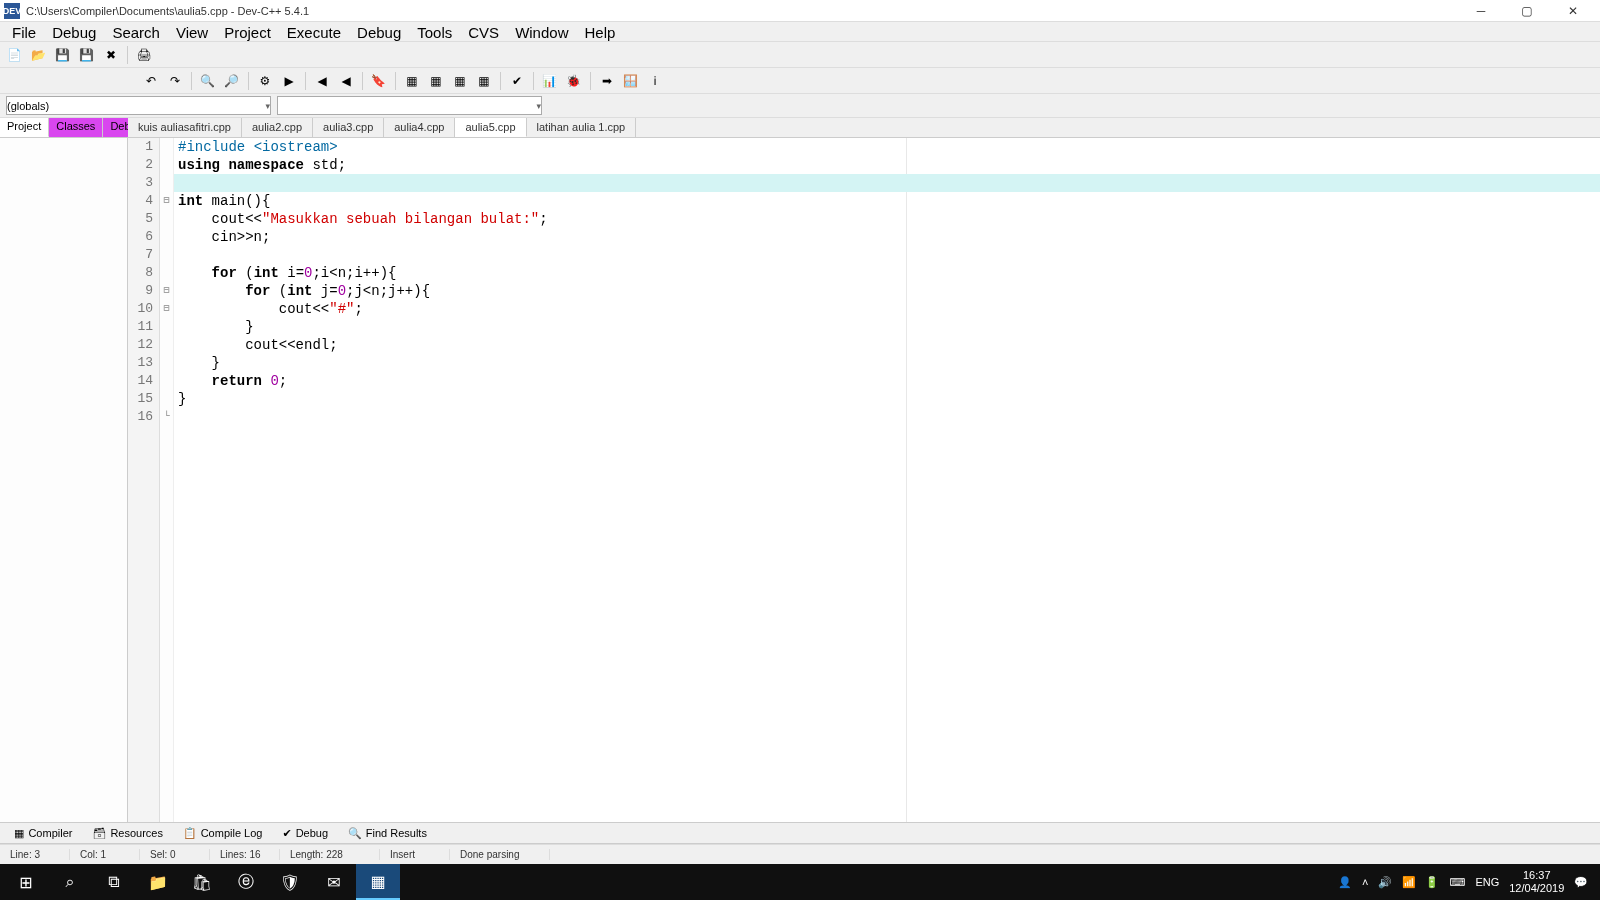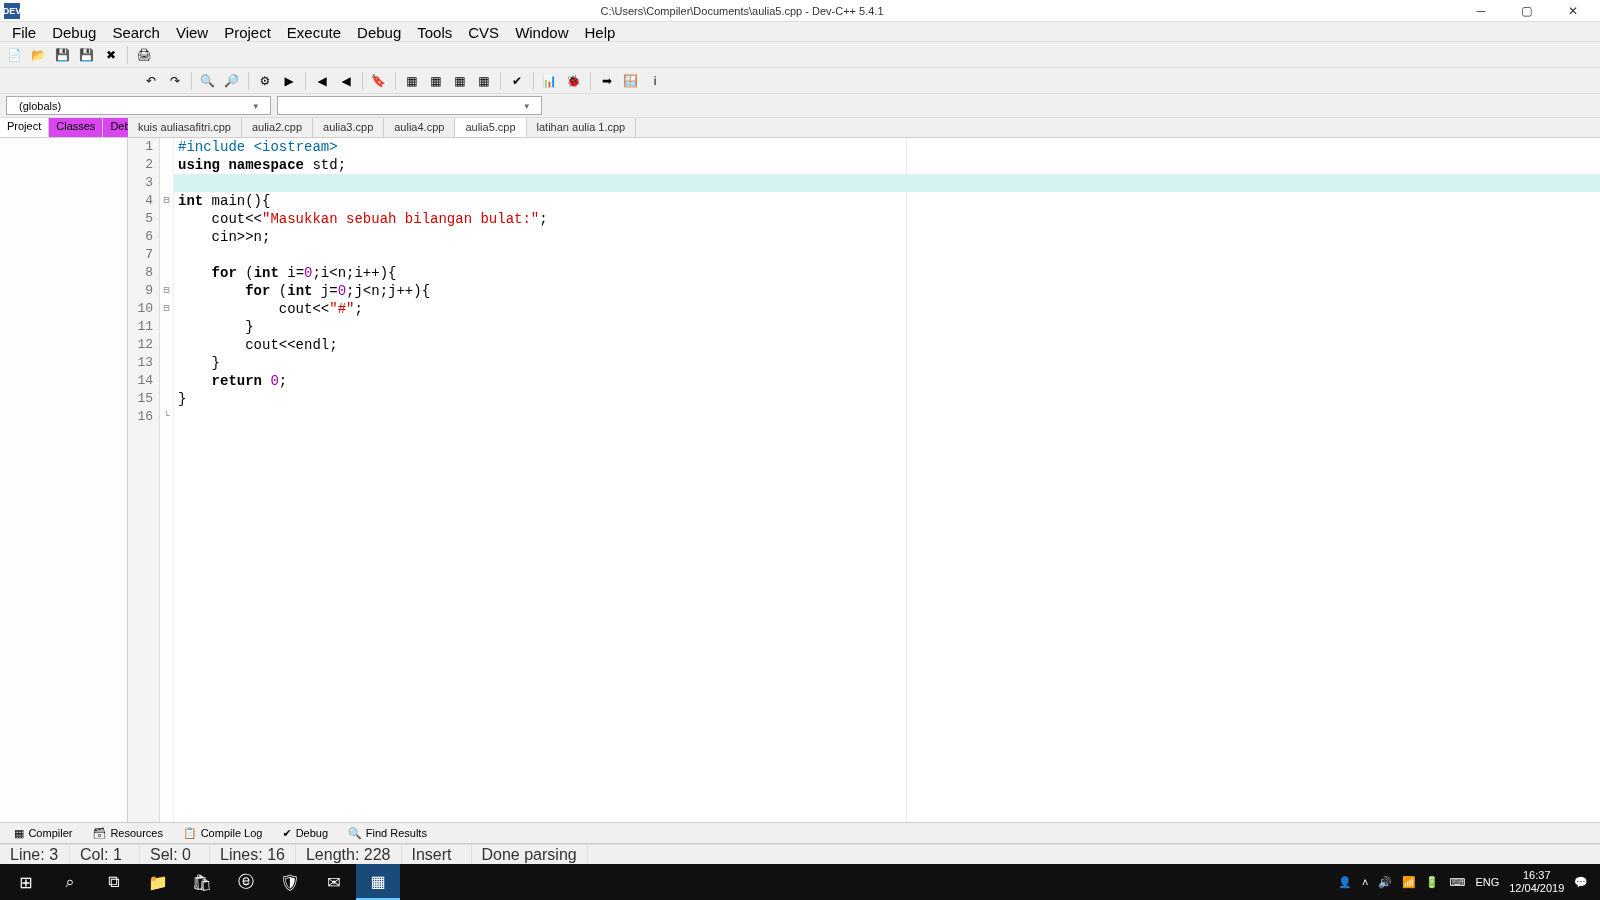--- a/index.html
+++ b/index.html
@@ -14,21 +14,20 @@
   overflow: hidden;
 }
 
 .titlebar {
   display: flex;
   align-items: center;
   height: 22px;
   background: #fff;
   border-bottom: 1px solid #ddd;
   padding: 0 4px;
-  text-align: center;
 }
 .titlebar .app-icon {
   width: 16px; height: 16px;
   background: #2b5797;
   color: #fff;
   font-size: 9px;
   font-weight: bold;
   display: flex;
   align-items: center;
   justify-content: center;
@@ -80,21 +79,21 @@
   height: 24px;
   background: #f0f0f0;
   border-bottom: 1px solid #ddd;
   padding: 2px 6px;
   gap: 6px;
 }
 .dropdown {
   border: 1px solid #aaa;
   background: #fff;
   font-size: 11px;
-  padding: 1px 12px;
+  padding: 1px 0;
   display: flex;
   align-items: center;
   justify-content: space-between;
 }
 .dropdown.scope { width: 265px; }
 .dropdown.empty { width: 265px; }
 .dropdown .chev { font-size: 9px; color: #666; }
 
 .body-tabs-row {
   display: flex;
@@ -209,21 +208,21 @@
   align-items: center;
   gap: 4px;
 }
 .bottom-tab .ico { font-size: 11px; }
 
 .statusbar {
   display: flex;
   height: 20px;
   background: #f0f0f0;
   border-top: 1px solid #ddd;
-  font-size: 16px;
+  font-size: 10px;
   color: #333;
   align-items: center;
 }
 .statusbar .seg {
   padding: 0 10px;
   border-right: 1px solid #ddd;
   min-width: 70px;
 }
 .statusbar .seg.wide { min-width: 100px; }
 

